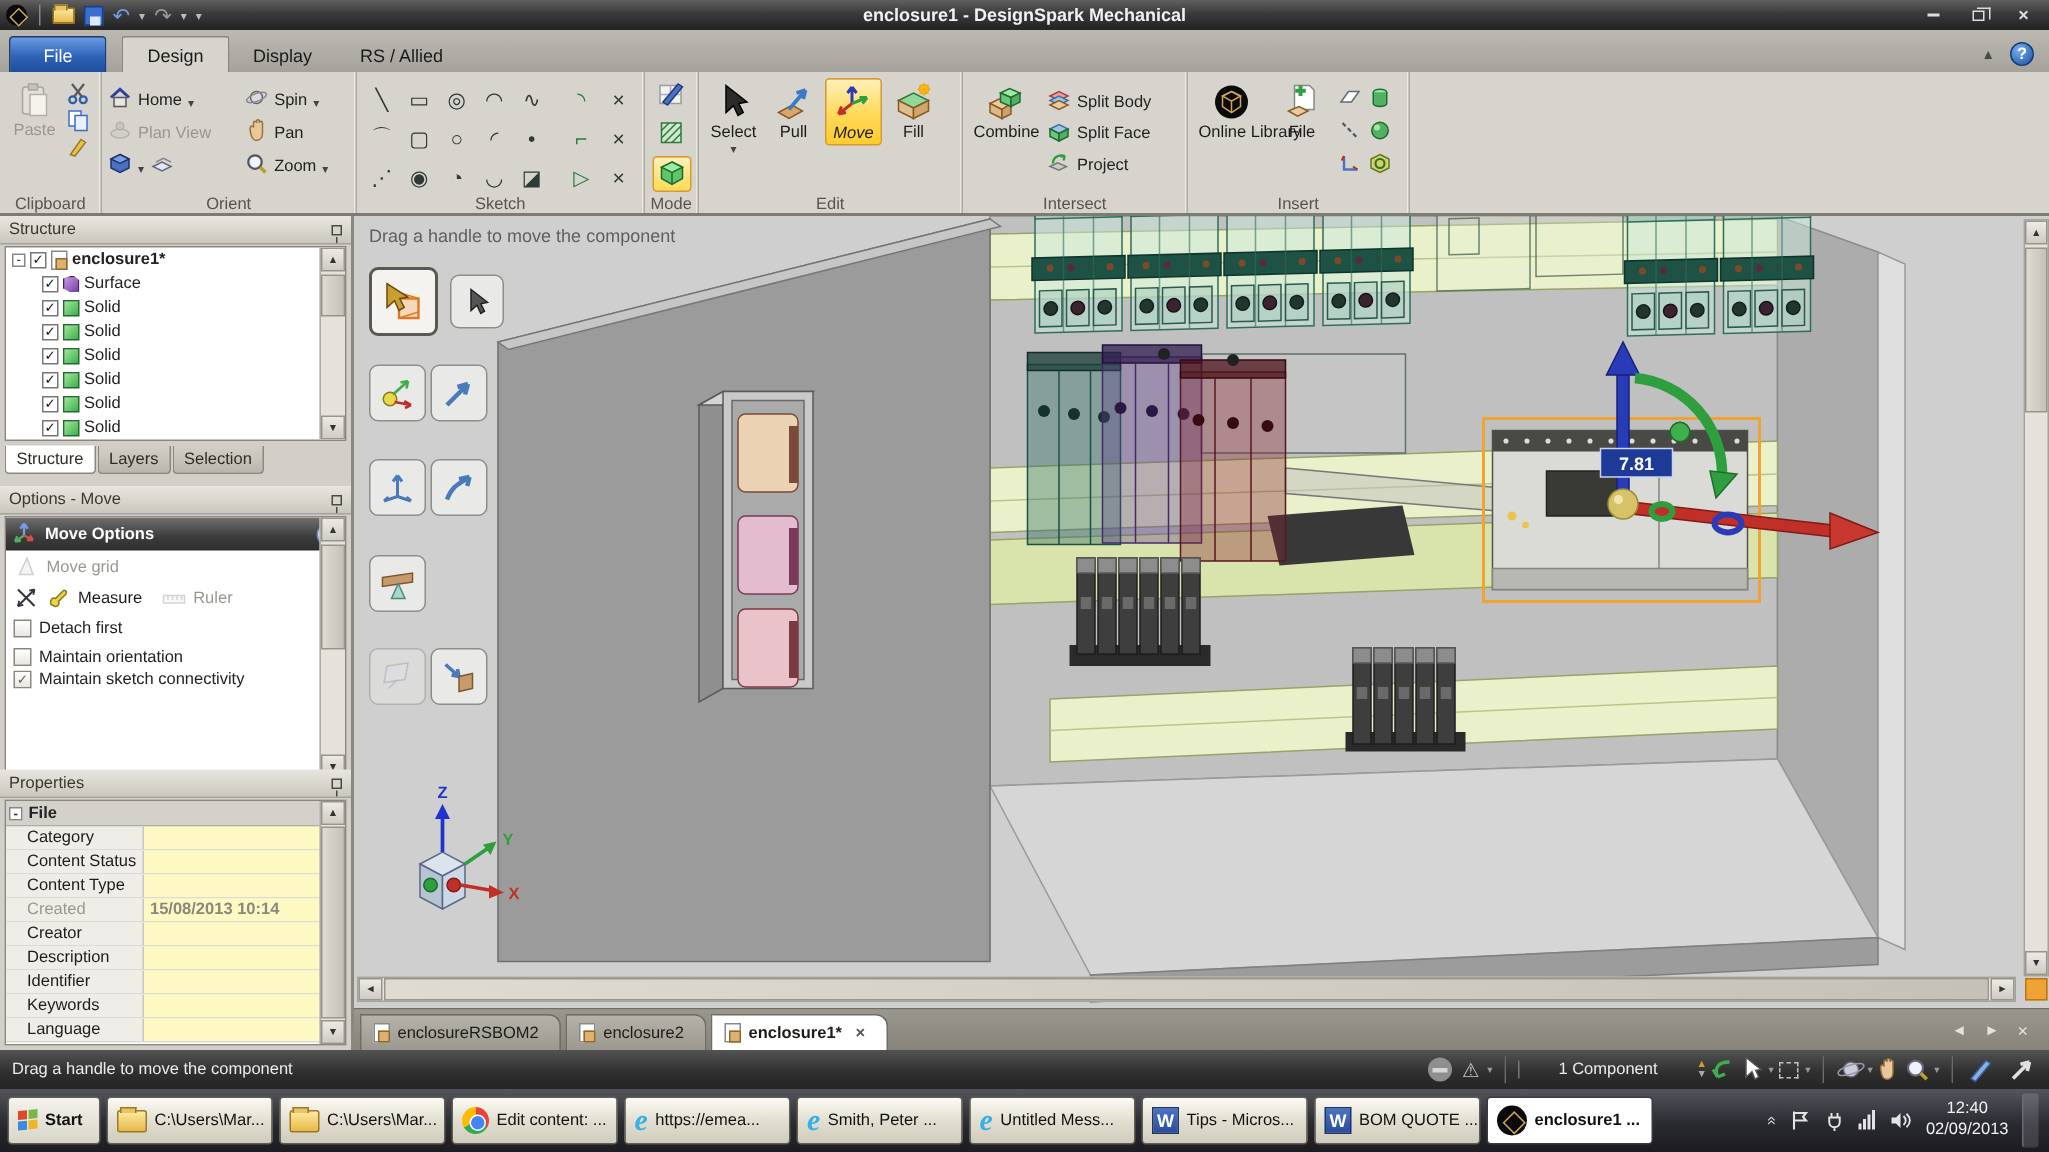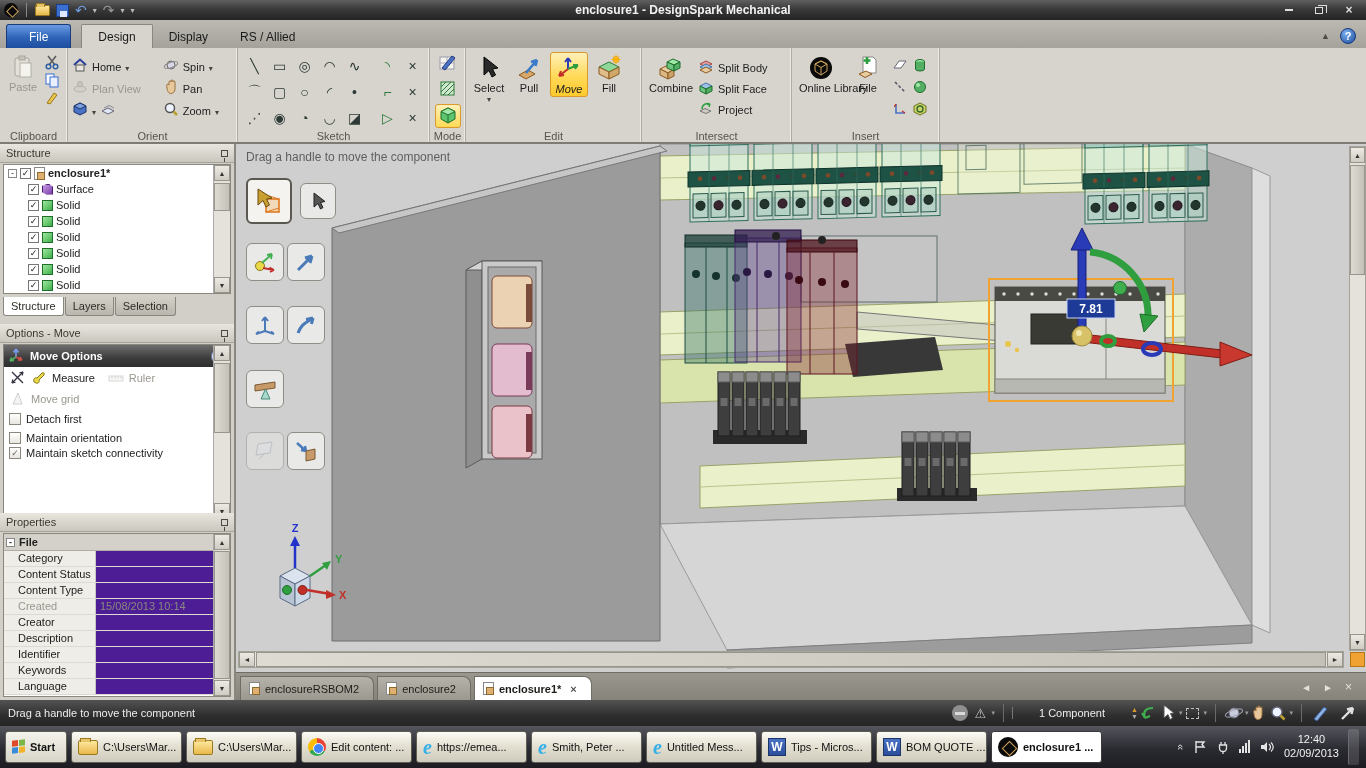--- a/index.html
+++ b/index.html
@@ -81,21 +81,21 @@
 
 .mo-h{height:22px;background:linear-gradient(#6e6e6e,#3c3c3c 60%,#2e2e2e);color:#fff;font-weight:bold;display:flex;align-items:center;gap:6px;padding:0 4px;}
 .mo-circle{margin-left:auto;width:15px;height:15px;border-radius:50%;background:linear-gradient(#eef2fc,#b9c4e2);border:1px solid #7a86b8;color:#3c4c9a;display:flex;align-items:center;justify-content:center;font-size:9px;}
 .mo-circle span{transform:rotate(90deg);display:block;}
 .optrow{height:21px;display:flex;align-items:center;gap:5px;padding-left:6px;color:#1c1c1c;white-space:nowrap;}
 .chkrow{height:19px;display:flex;align-items:center;gap:5px;padding-left:5px;}
 .chk{width:12px;height:12px;border:1px solid #8a887e;background:linear-gradient(#fff,#e8e6df);display:flex;align-items:center;justify-content:center;font-size:9px;color:#666;flex:none;}
 
 .prow{height:16px;display:flex;border-bottom:1px solid #dcdad2;}
 .plabel{width:92px;padding:1px 4px 0 14px;background:#efede7;border-right:1px solid #c8c6be;color:#1c1c1c;white-space:nowrap;overflow:hidden;}
-.pvalue{flex:1;padding:1px 4px 0;background:#4c1d95;color:#8a887e;white-space:nowrap;overflow:hidden;}
+.pvalue{flex:1;padding:1px 4px 0;background:#fef9c3;color:#8a887e;white-space:nowrap;overflow:hidden;font-weight:bold;}
 .pgroup{height:17px;display:flex;align-items:center;gap:4px;background:#d4d1ca;border-bottom:1px solid #b0ada5;font-weight:bold;padding-left:2px;}
 
 #viewport{position:absolute;left:236px;top:144px;width:1130px;height:528px;background:#d0d0d0;overflow:hidden;}
 #scene{position:absolute;left:0;top:0;width:1130px;height:528px;}
 #vp-hint{position:absolute;left:10px;top:6px;color:#5f5f5f;font-size:12px;}
 .vtool{position:absolute;width:38px;height:38px;border:1px solid #8f8d85;border-radius:6px;background:rgba(250,250,248,0.6);display:flex;align-items:center;justify-content:center;}
 .vtool.sel{width:46px;height:46px;border:2px solid #5a5850;background:#f4f3ef;}
 .vtool.ghost{opacity:0.45;}
 #vscrollbar{position:absolute;right:0;top:2px;width:17px;height:505px;background:#e4e2db;border:1px solid #a5a29a;display:flex;flex-direction:column;}
 #hscrollbar{position:absolute;left:2px;bottom:4px;height:17px;width:1106px;background:#e4e2db;border:1px solid #a5a29a;display:flex;}
@@ -511,39 +511,39 @@
               <path d="M8 9 L8 1 M8 1 L5.5 4.5 M8 1 L10.5 4.5" stroke="#7a9ae8" stroke-width="1.6" fill="none"></path>
               <path d="M8 9 L2 13 M2 13 L6 12.5 M2 13 L3.5 9.5" stroke="#4fae5f" stroke-width="1.6" fill="none"></path>
               <path d="M8 9 L14 12 M14 12 L10 12 M14 12 L12 9" stroke="#d05048" stroke-width="1.6" fill="none"></path>
             </svg>
           <span>Move Options</span>
           <span class="mo-circle">
               <span>«</span>
             </span>
         </div>
         <div class="optrow">
+          <svg class="ico16" width="16" height="16" opacity="0.4">
+              <path d="M3 13 L8 2 L12 13 Z" fill="#e8e6df" stroke="#888"></path>
+            </svg>
+          <span class="dim">Move grid</span>
+        </div>
+        <div class="optrow">
           <svg class="ico16" width="16" height="16">
               <path d="M2 13 L13 2 M2 2 L13 13" stroke="#334" stroke-width="1.4"></path>
               <path d="M13 2 L9.5 2.8 M13 2 L12.2 5.5 M2 13 L5.5 12.2 M2 13 L2.8 9.5" stroke="#334" stroke-width="1.2"></path>
             </svg>
           <svg class="ico16" width="16" height="16">
               <path d="M3 12 C2 9 4 7 6 8 L11 3 C12 2 14 3 13 5 L8 10 C9 12 7 14 5 13 Z" fill="#e8d84a" stroke="#8a7a1a"></path>
             </svg>
           <span>Measure</span>
           <svg class="ico16" width="16" height="16" opacity="0.4" style="margin-left:8px;">
               <rect x="1" y="6" width="14" height="5" fill="#f0efe8" stroke="#999"></rect>
               <path d="M4 6 L4 9 M7 6 L7 9 M10 6 L10 9 M13 6 L13 9" stroke="#999"></path>
             </svg>
           <span class="dim">Ruler</span>
-        </div>
-        <div class="optrow">
-          <svg class="ico16" width="16" height="16" opacity="0.4">
-              <path d="M3 13 L8 2 L12 13 Z" fill="#e8e6df" stroke="#888"></path>
-            </svg>
-          <span class="dim">Move grid</span>
         </div>
         <div class="chkrow">
             <span class="chk"></span>
             <span>Detach first</span>
           </div>
         <div class="chkrow">
             <span class="chk"></span>
             <span>Maintain orientation</span>
           </div>
         <div class="chkrow" style="height:12px;overflow:hidden;">

